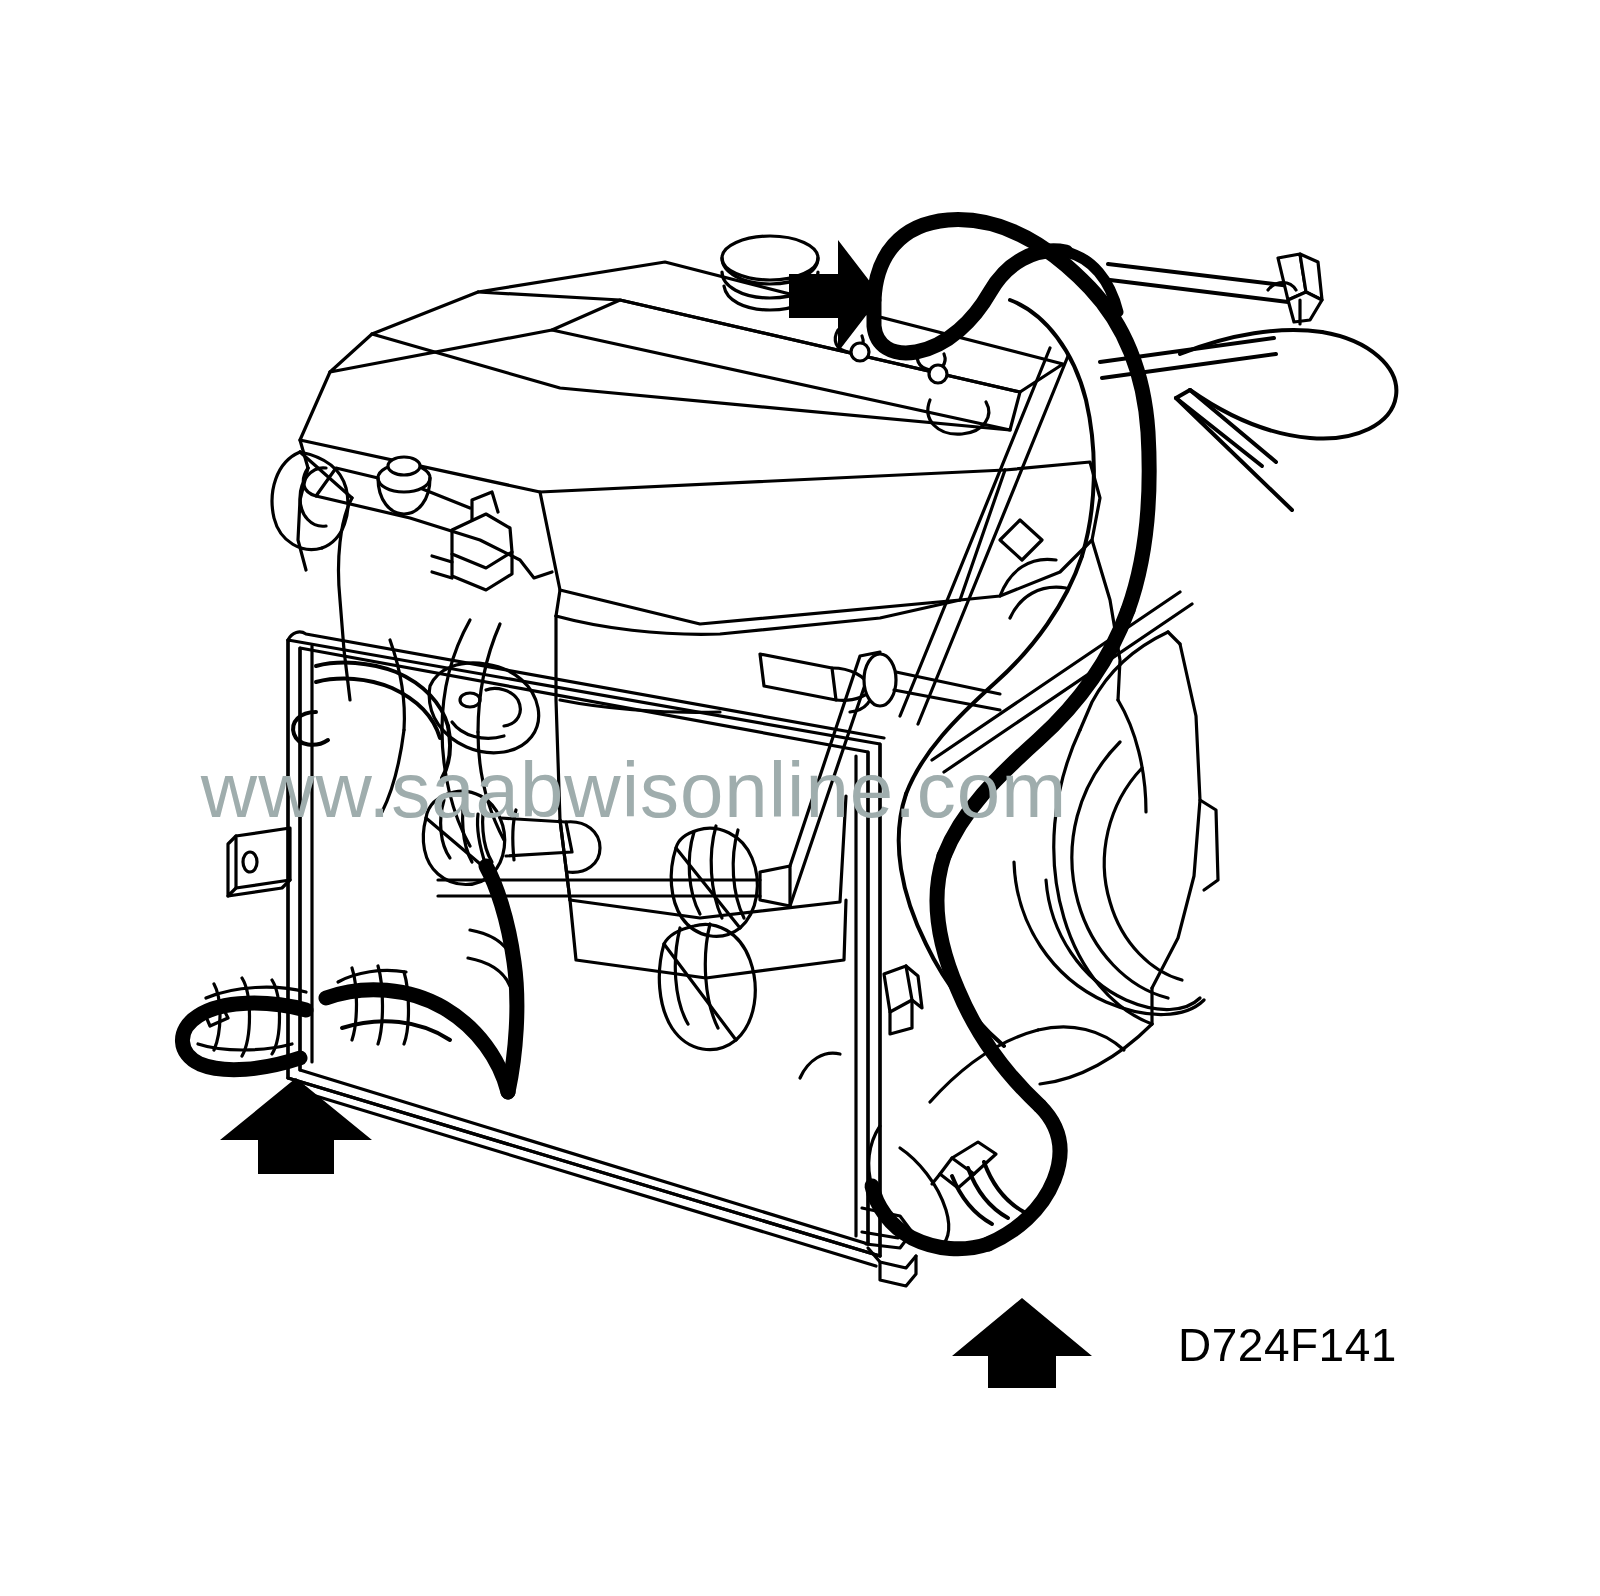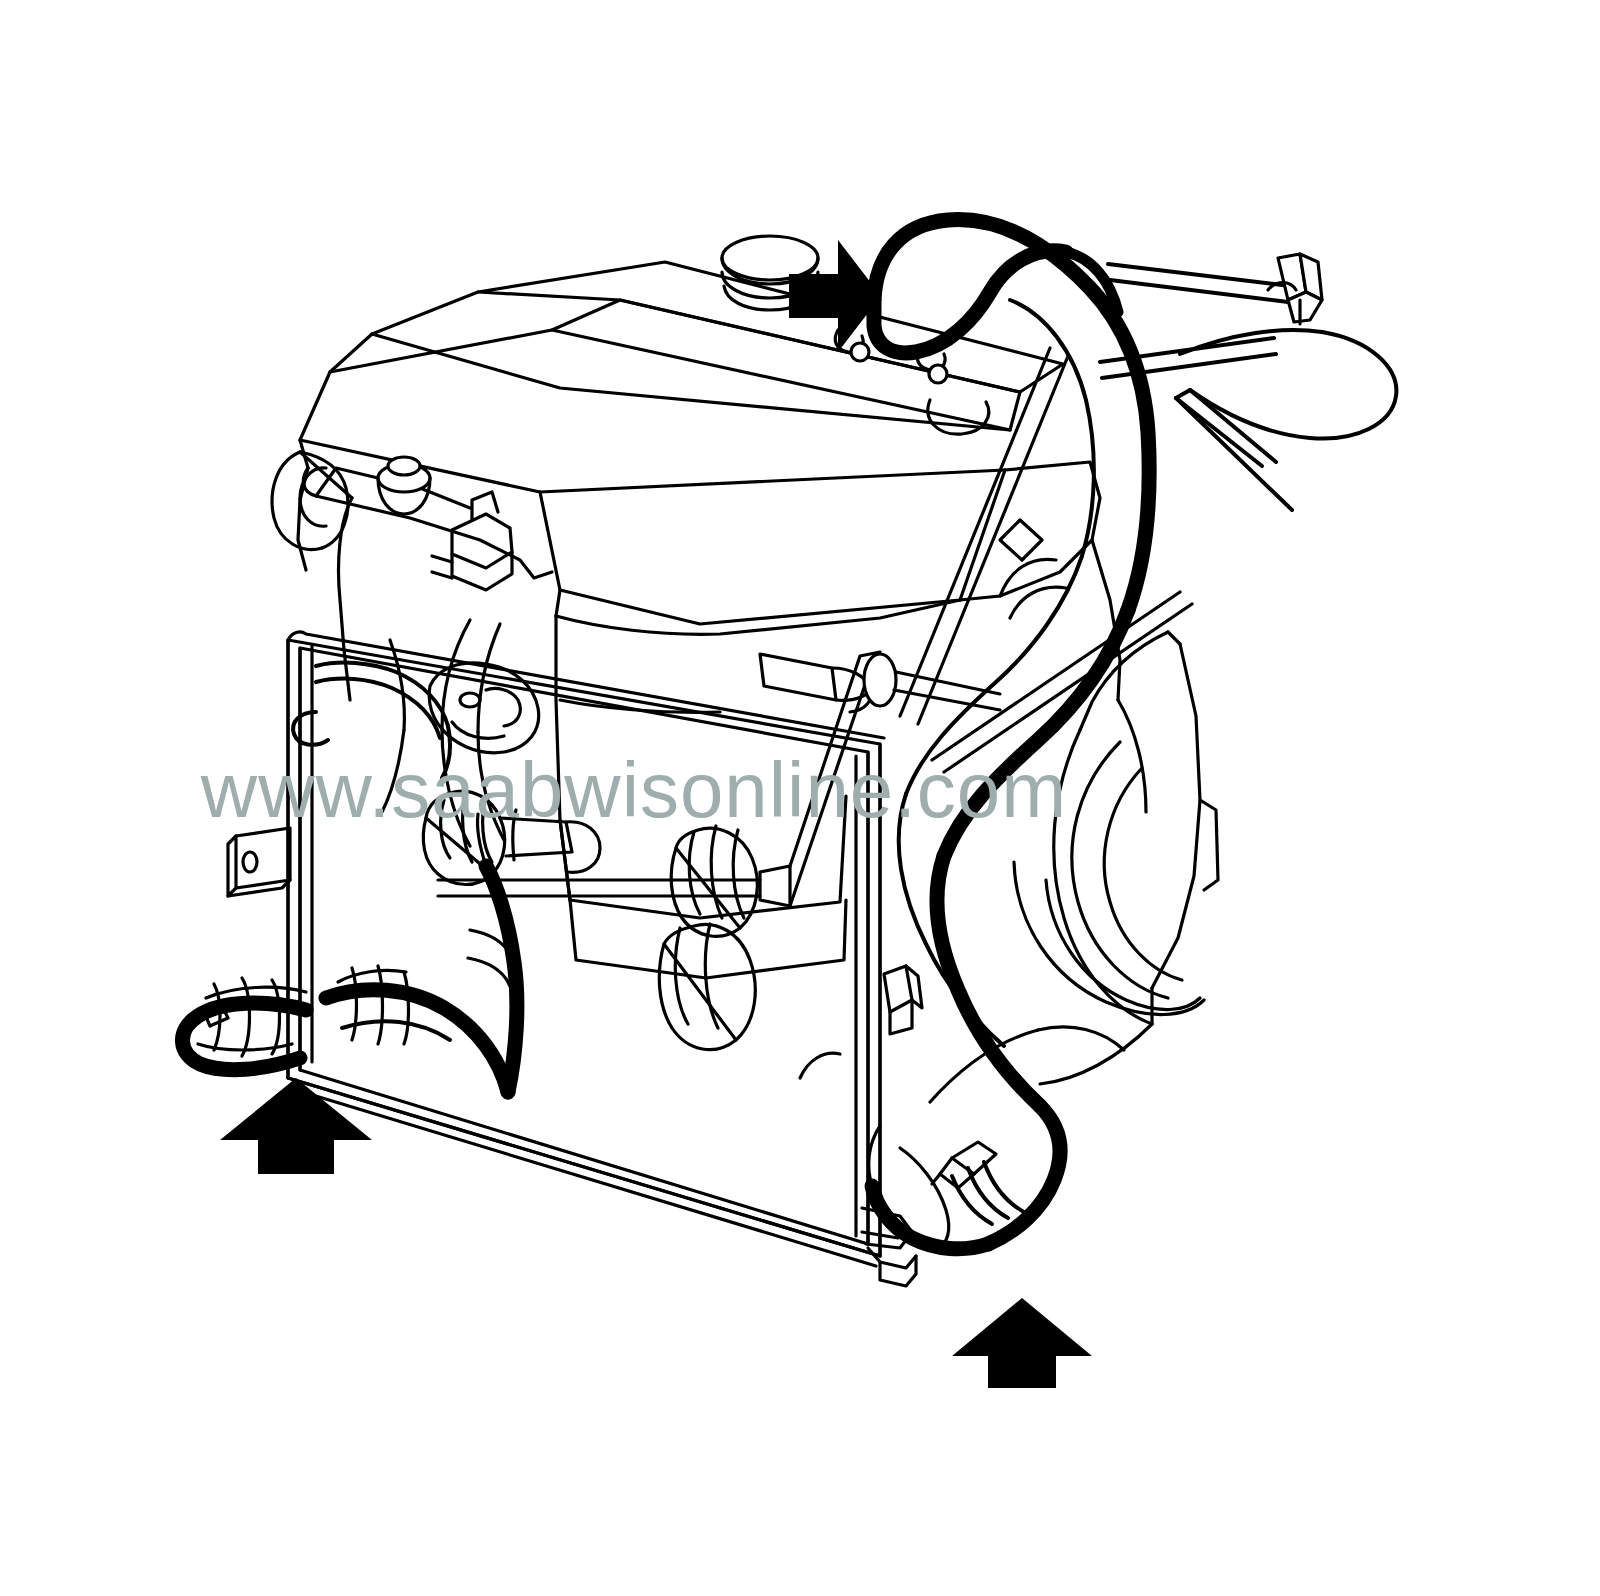--- a/index.html
+++ b/index.html
@@ -348,14 +348,15 @@
     </g>
 
     <g>
       <path class="arrow" d="M1022,1298 L1092,1356 L1056,1356 L1056,1388 L988,1388 L988,1356 L952,1356 Z"></path>
     </g>
 
   </svg>
 
   <div id="watermark">www.saabwisonline.com</div>
 
+  <div id="figure-code">D724F141</div>
 
 </div>
 
 </body></html>

